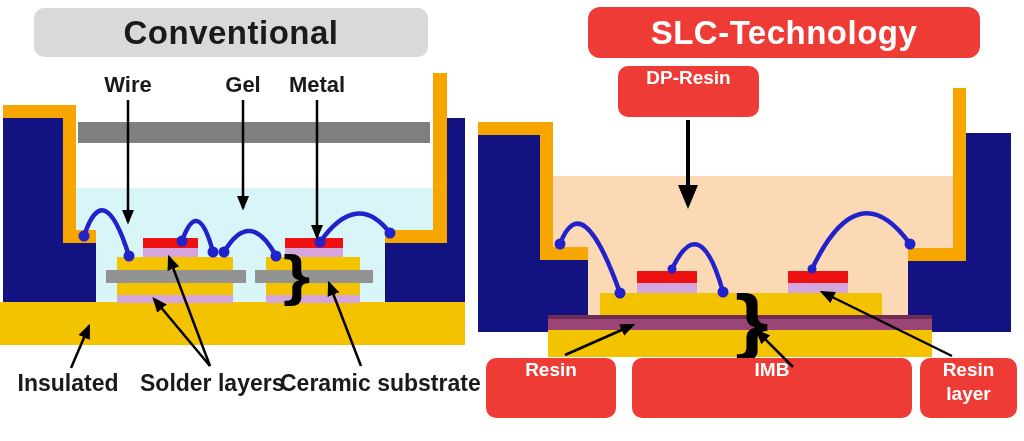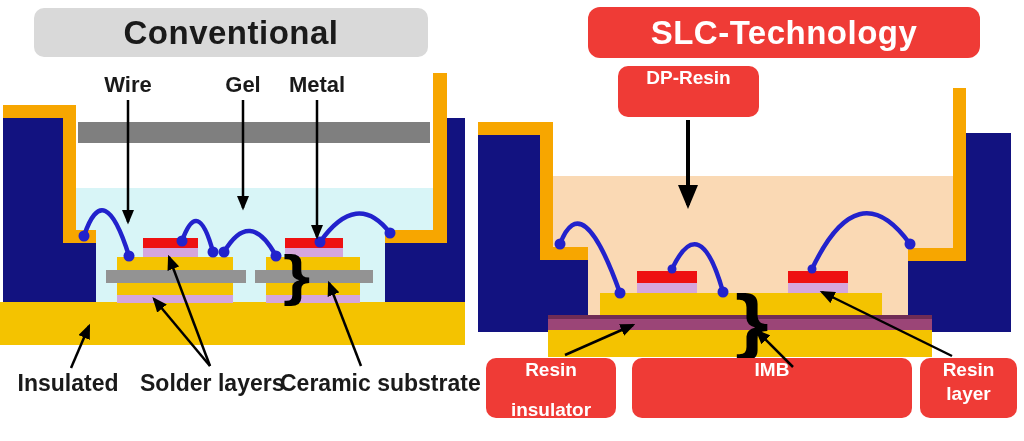--- a/index.html
+++ b/index.html
@@ -113,21 +113,20 @@
 
     <div class="abs pink" style="left:637px;top:283px;width:60px;height:10px;"></div>
     <div class="abs chipred" style="left:637px;top:271px;width:60px;height:12px;"></div>
     <div class="abs pink" style="left:788px;top:283px;width:60px;height:10px;"></div>
     <div class="abs chipred" style="left:788px;top:271px;width:60px;height:12px;"></div>
 
     <div class="abs brace" style="left:735px;top:285px;font-size:72px;transform:scaleX(1.2);">}</div>
 
     <div class="abs calloutbox" style="left:486px;top:358px;width:130px;height:60px;gap:16px;">
       <span>Resin</span>
-      <span>insulator</span>
     </div>
     <div class="abs calloutbox" style="left:632px;top:358px;width:280px;height:60px;">
       <span>IMB</span>
     </div>
     <div class="abs calloutbox" style="left:920px;top:358px;width:97px;height:60px;">
       <span>Resin</span>
       <span>layer</span>
     </div>
   </div>
 

